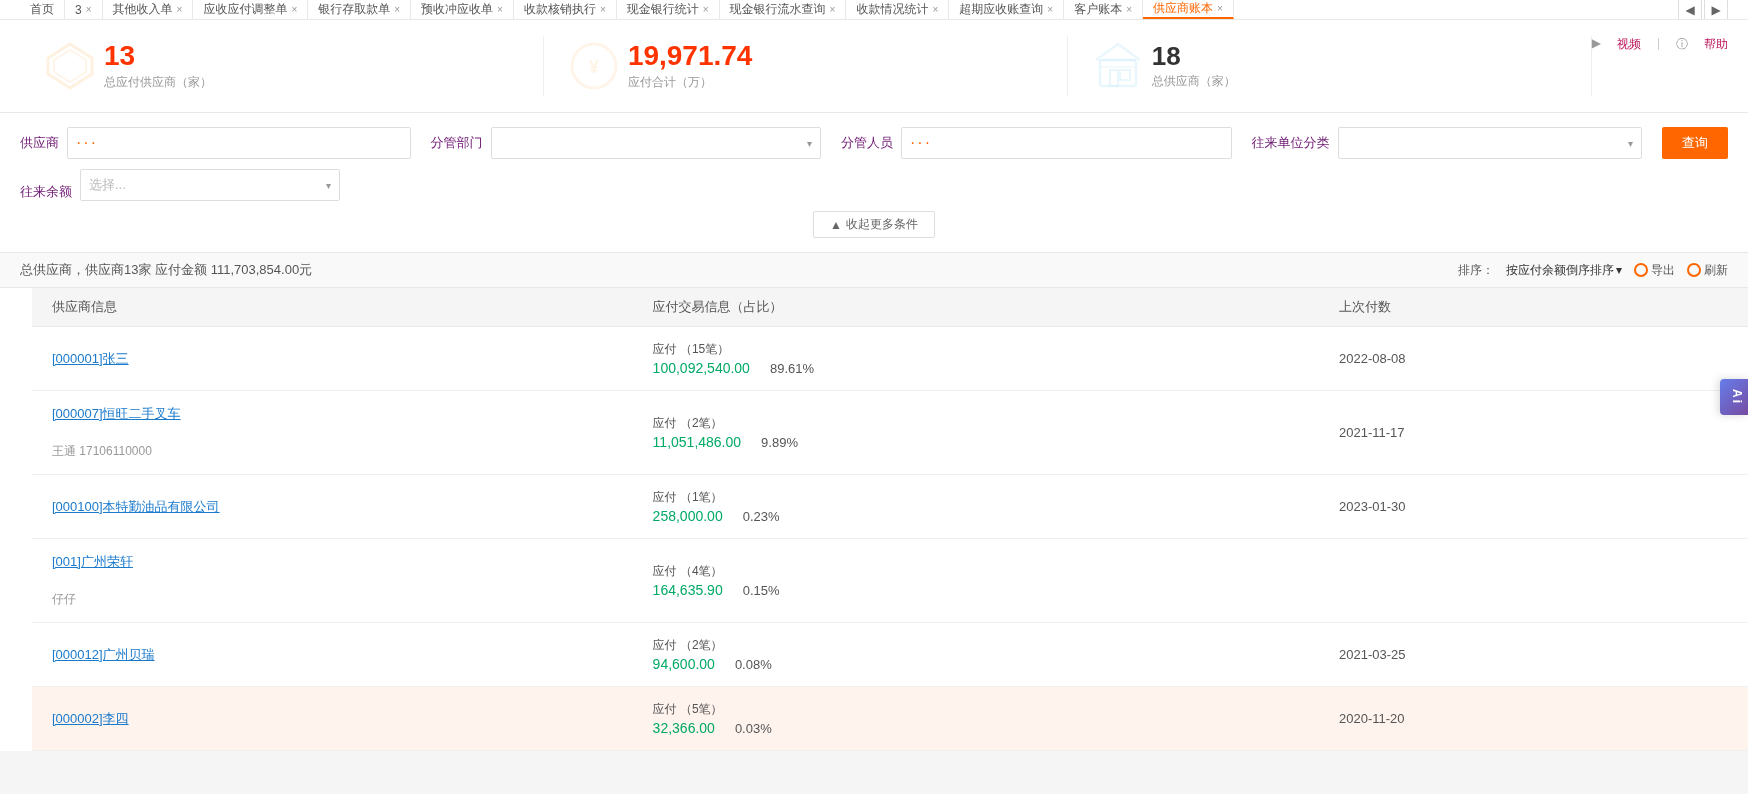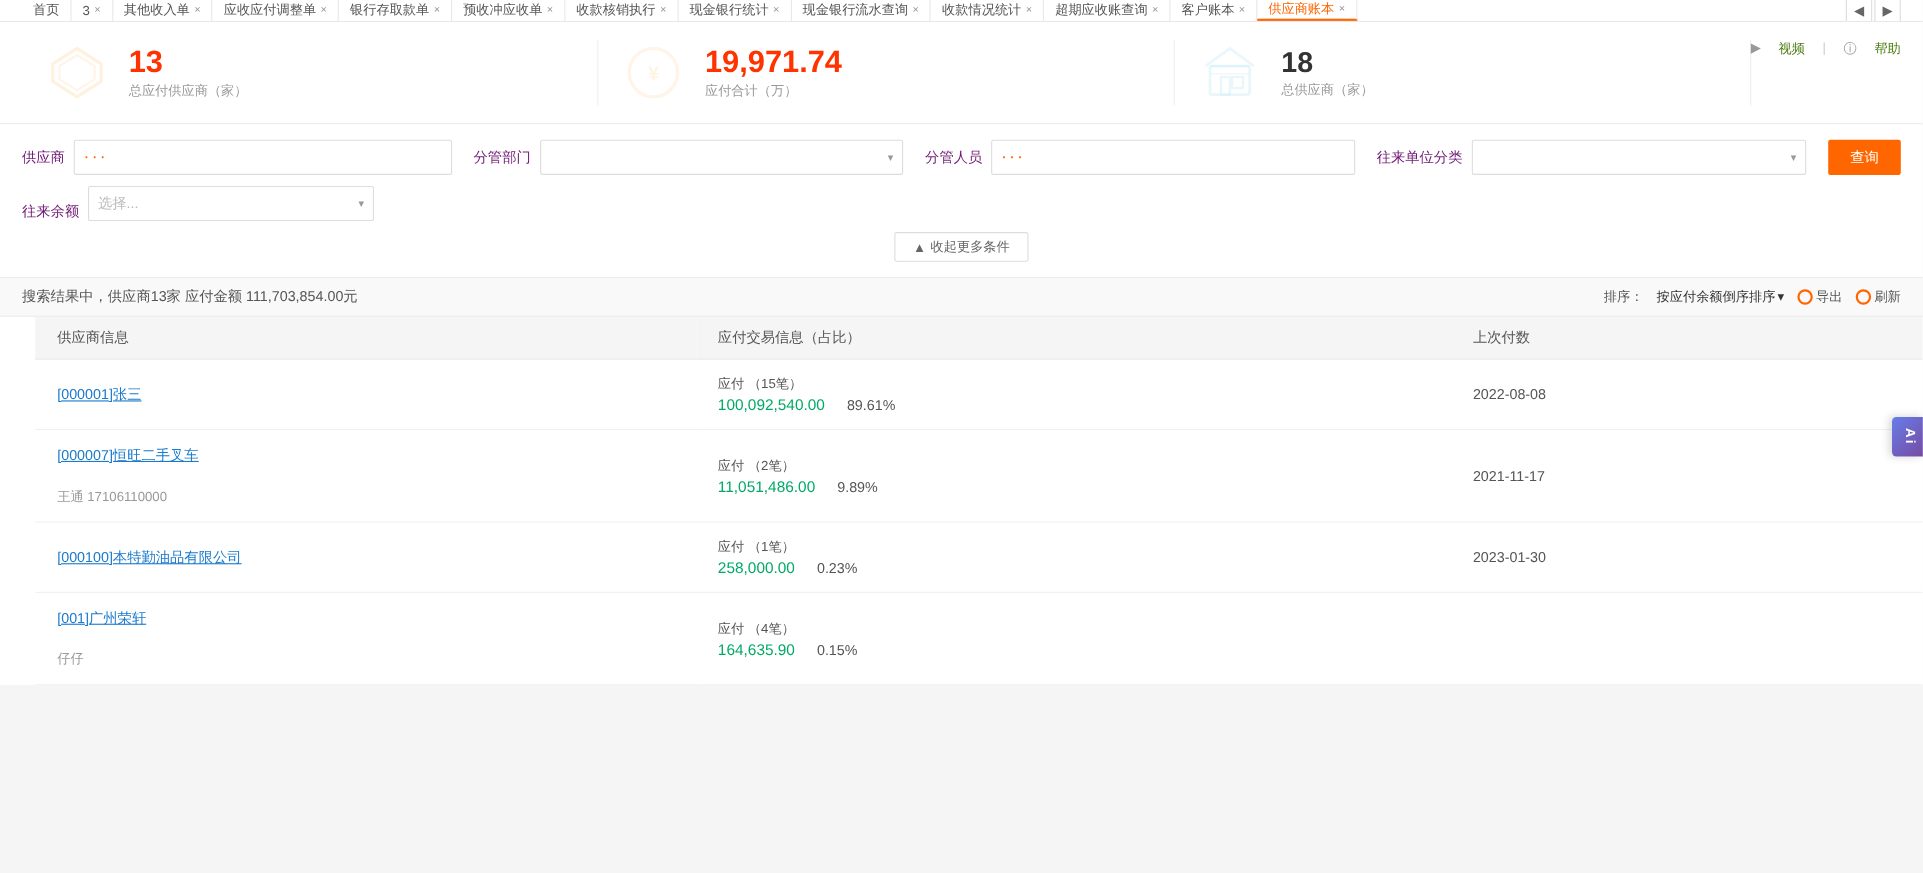--- a/index.html
+++ b/index.html
@@ -52,21 +52,21 @@
     .header-cards {
       display: flex;
       background: #fff;
       padding: 16px 20px;
       border-bottom: 1px solid #e8e8e8;
       gap: 0;
     }
     .header-card {
       display: flex;
       align-items: center;
-      gap: 17px;
+      gap: 4px;
       flex: 1;
       padding: 0 20px;
       border-right: 1px solid #eee;
     }
     .header-card:last-child { border-right: none; }
     .card-icon {
       width: 60px;
       height: 60px;
       display: flex;
       align-items: center;
@@ -81,21 +81,21 @@
     .card-number { font-size: 28px; font-weight: bold; color: #ff3300; line-height: 1; }
     .card-label { font-size: 12px; color: #999; margin-top: 4px; }
     .header-right {
       display: flex;
       align-items: flex-start;
       gap: 16px;
       margin-left: auto;
       font-size: 12px;
       color: #666;
     }
-    .header-right a { color: #4d7c0f; text-decoration: none; cursor: pointer; }
+    .header-right a { color: #be185d; text-decoration: none; cursor: pointer; }
 
     
     .filter-section {
       background: #fff;
       padding: 14px 20px;
       border-bottom: 1px solid #e8e8e8;
     }
     .filter-row {
       display: flex;
       align-items: center;
@@ -378,21 +378,21 @@
   </div>
   <div style="text-align:center; margin-top:8px;">
     <div class="collapse-btn">
       <span>▲</span>
       <span>收起更多条件</span>
     </div>
   </div>
 </div>
 
 <div class="result-bar">
-  <span>搜索结果中，供应商13家   应付金额 111,703,854.00元</span>
+  <span>总供应商，供应商13家   应付金额 111,703,854.00元</span>
   <div class="result-bar-right">
     <span class="sort-label">排序：</span>
     <div class="sort-select">
       <span>按应付余额倒序排序</span>
       <span>▾</span>
     </div>
     <div class="action-btn">
       <span class="circle-icon" style="border-color:#ff6600;"></span>
       <span>导出</span>
     </div>
@@ -451,17 +451,39 @@
           <td><a class="supplier-link">[001]广州荣轩</a><div class="supplier-sub">仔仔</div></td>
           <td>
             <div class="amount-label">应付 （4笔）</div>
             <div class="amount-row">
               <span class="amount-green">164,635.90</span>
               <span class="percent">0.15%</span>
             </div>
           </td>
           <td class="date-text"></td>
         </tr>
+        <tr>
+          <td><a class="supplier-link">[000012]广州贝瑞</a></td>
+          <td>
+            <div class="amount-label">应付 （2笔）</div>
+            <div class="amount-row">
+              <span class="amount-green">94,600.00</span>
+              <span class="percent">0.08%</span>
+            </div>
+          </td>
+          <td class="date-text">2021-03-25</td>
+        </tr>
+        <tr class="highlighted">
+          <td><a class="supplier-link">[000002]李四</a></td>
+          <td>
+            <div class="amount-label">应付 （5笔）</div>
+            <div class="amount-row">
+              <span class="amount-green">32,366.00</span>
+              <span class="percent">0.03%</span>
+            </div>
+          </td>
+          <td class="date-text">2020-11-20</td>
+        </tr>
       </tbody>
   </table>
 </div>
 
 <div class="ai-btn">Ai</div>
 
 </body></html>

